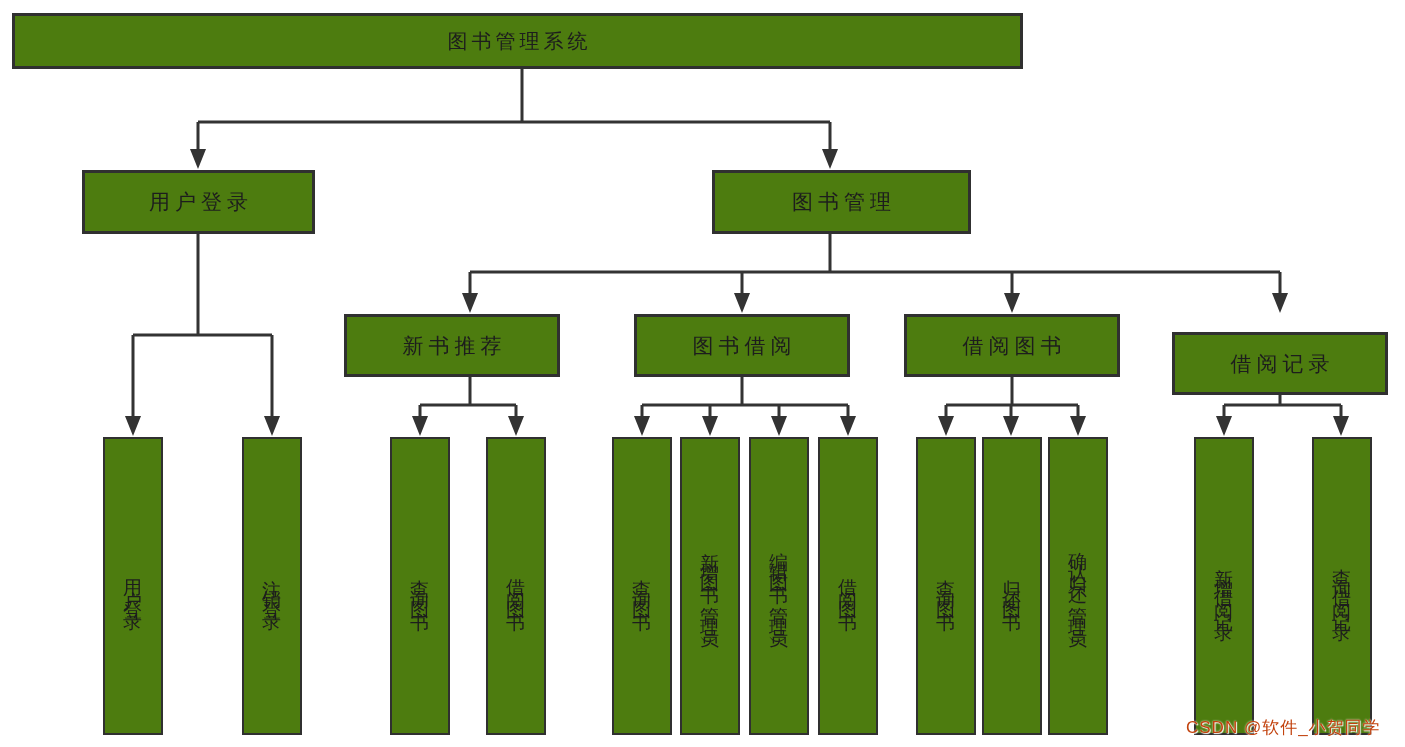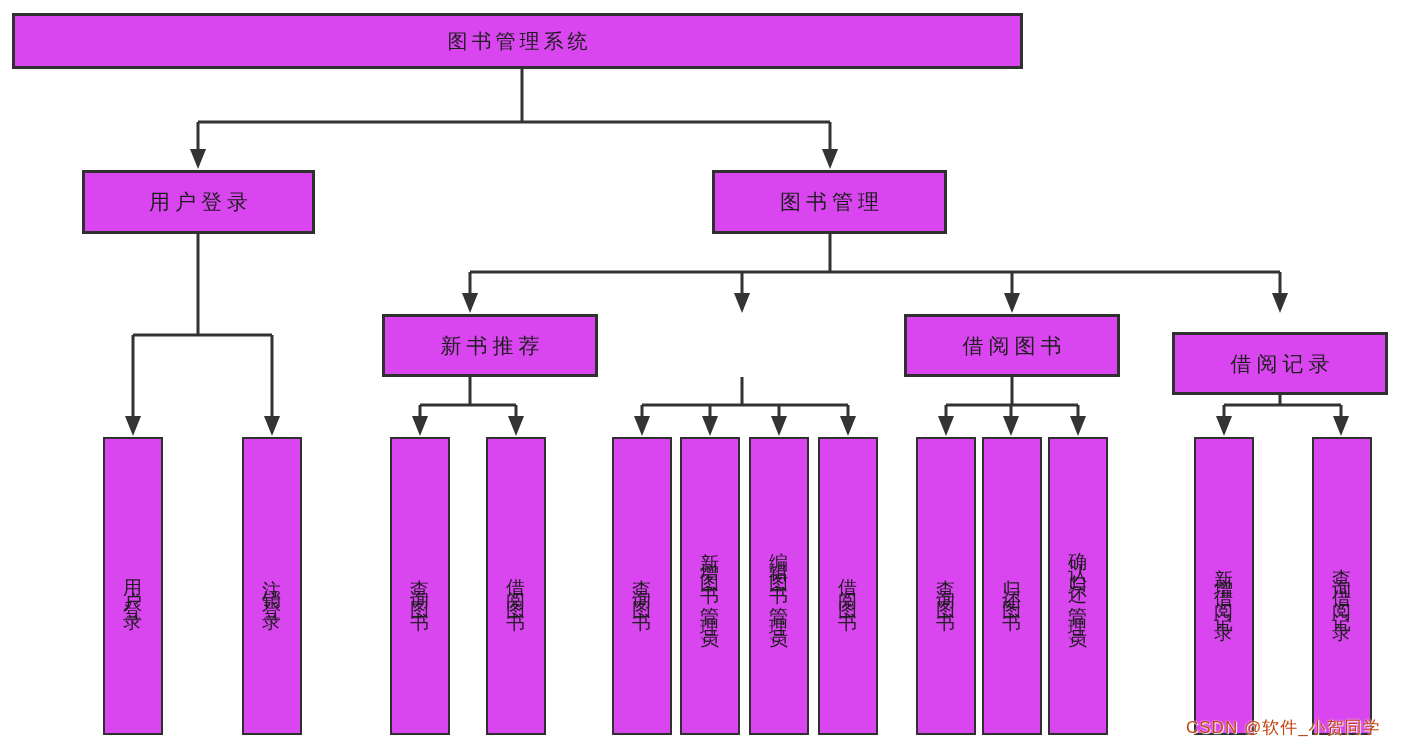--- a/index.html
+++ b/index.html
@@ -12,21 +12,21 @@
     overflow: hidden;
   }
   svg.connectors {
     position: absolute;
     left: 0; top: 0;
     width: 1405px; height: 747px;
   }
   .box {
     position: absolute;
     box-sizing: border-box;
-    background: #d946ef;
+    background: #4d7c0f;
     border: 3px solid #303030;
     display: flex;
     align-items: center;
     justify-content: center;
     color: #1d1d1d;
   }
   .h-node span {
     font-size: 21px;
     letter-spacing: 5px;
     text-indent: 5px;
@@ -112,26 +112,29 @@
     </g>
   </svg>
 
   <div class="box root-node" style="left:12px; top:13px; width:1011px; height:56px;">
     <span>图书管理系统</span>
   </div>
 
   <div class="box h-node" style="left:82px; top:170px; width:233px; height:64px;">
     <span>用户登录</span>
   </div>
-  <div class="box h-node" style="left:712px; top:170px; width:235px; height:64px;">
+  <div class="box h-node" style="left:712px; top:170px; width:259px; height:64px;">
     <span>图书管理</span>
   </div>
 
-  <div class="box h-node" style="left:382px; top:314px; width:216px; height:63px;">
+  <div class="box h-node" style="left:344px; top:314px; width:216px; height:63px;">
     <span>新书推荐</span>
+  </div>
+  <div class="box h-node" style="left:634px; top:314px; width:216px; height:63px;">
+    <span>图书借阅</span>
   </div>
   <div class="box h-node" style="left:904px; top:314px; width:216px; height:63px;">
     <span>借阅图书</span>
   </div>
   <div class="box h-node" style="left:1172px; top:332px; width:216px; height:63px;">
     <span>借阅记录</span>
   </div>
 
   <div class="box leaf" style="left:103px; top:437px; width:60px; height:298px;">
     <span>用户登录</span>

